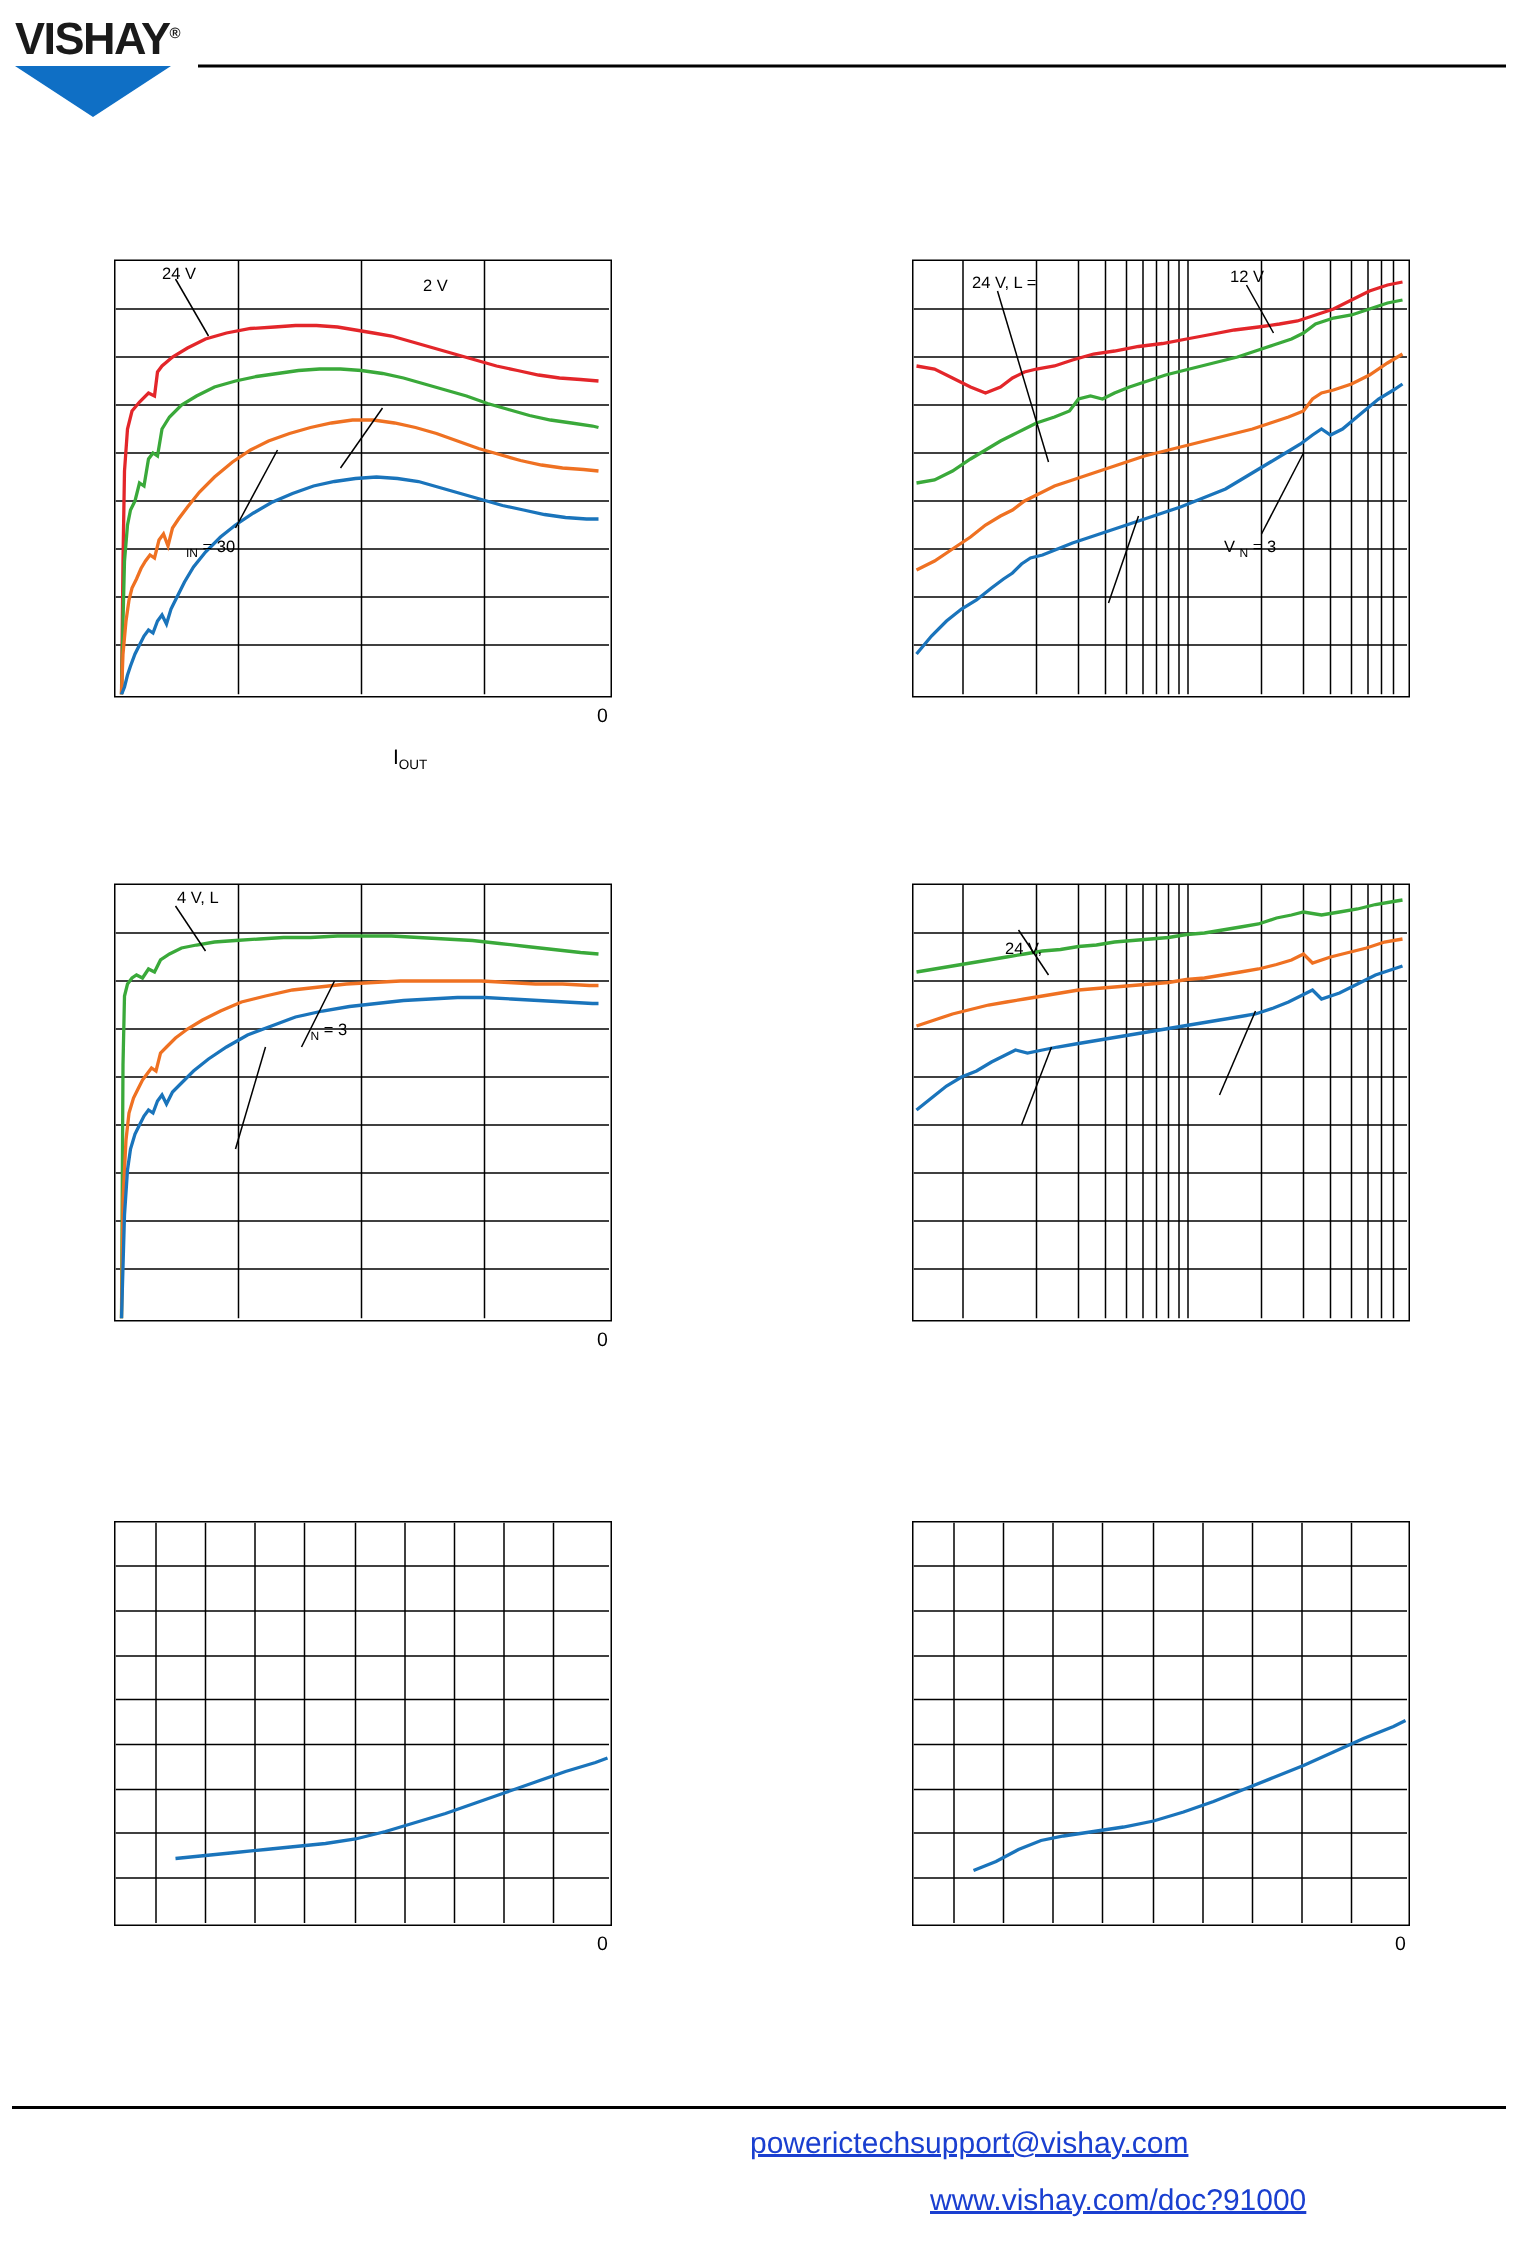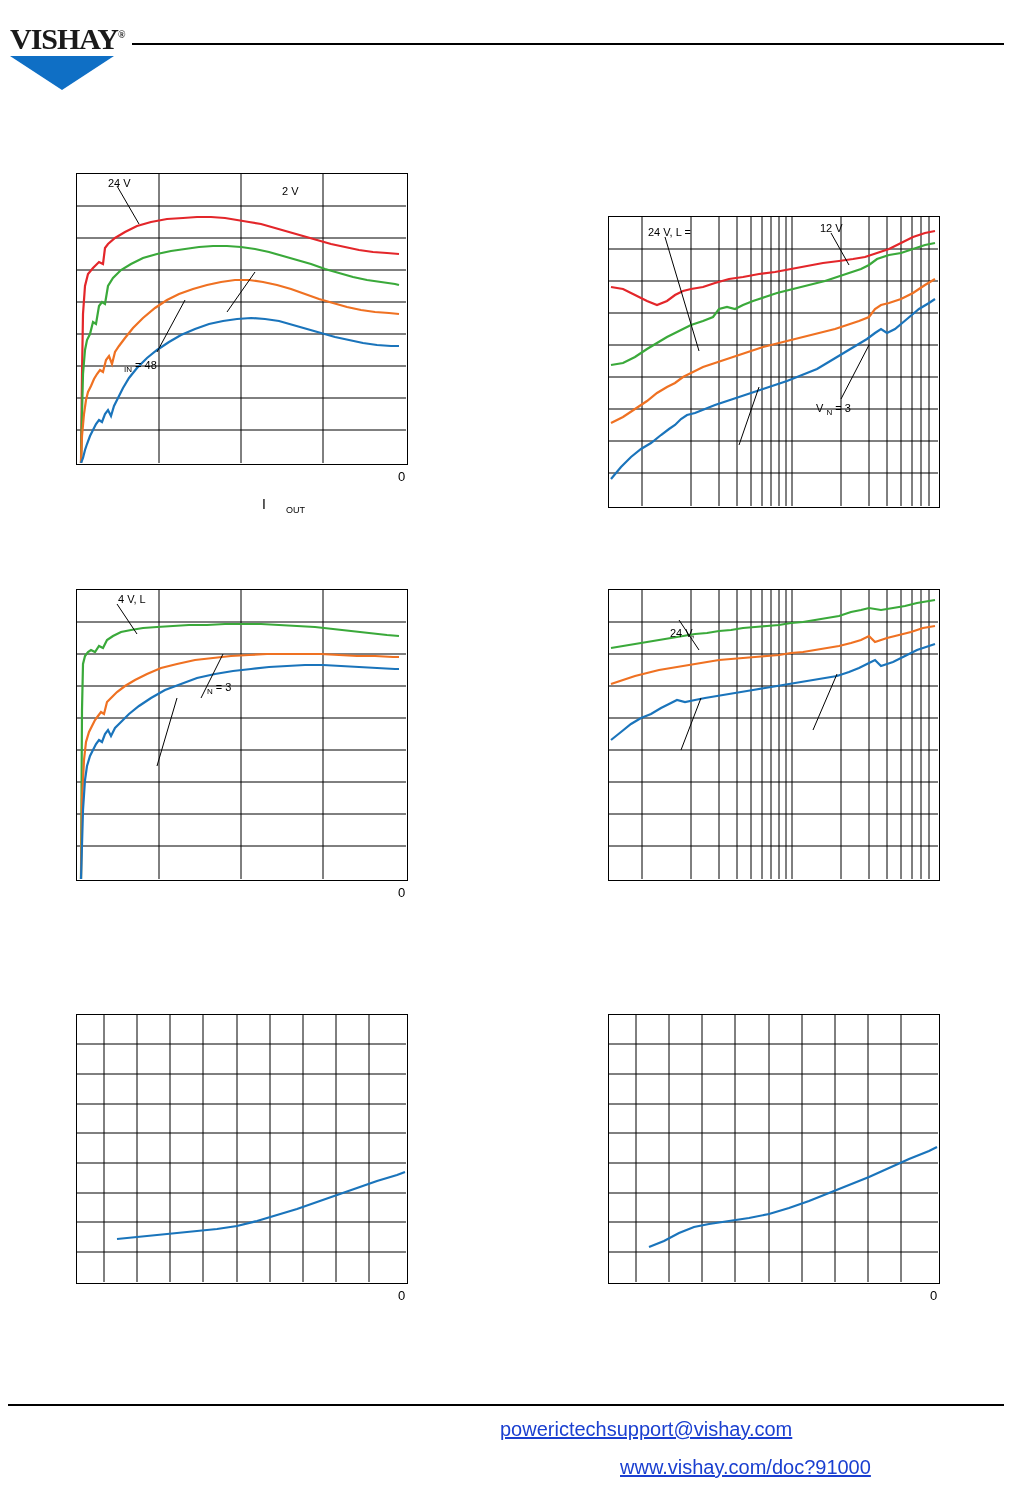--- a/index.html
+++ b/index.html
@@ -9,23 +9,23 @@
     font-family:"Liberation Sans", sans-serif;
     color:#000;
     position:relative;
     overflow:hidden;
   }
   .page{position:absolute;inset:0;}
 
   
   .logo{position:absolute;left:10px;top:8px;width:120px;height:70px;}
   .logo-text{
-    font-family:Liberation Serif, serif;
+    font-family:Liberation Sans, sans-serif;
     font-weight:bold;font-size:30px;letter-spacing:-1px;
-    color:#1a1a1a;line-height:30px;margin-top:12px;
+    color:#1a1a1a;line-height:30px;
   }
   .logo-reg{font-size:10px;vertical-align:super;}
   .logo-tri{
     width:104px;height:34px;margin-top:2px;
     background:#0f6fc5;
     clip-path:polygon(0 0,100% 0,50% 100%);
   }
   .header-rule{
     position:absolute;left:132px;top:43px;width:872px;height:2px;background:#000;
   }
@@ -42,21 +42,21 @@
   .fl2{left:620px;top:1456px;}
 
   
   .chart{position:absolute;}
   .plot{position:absolute;left:0;top:0;border:1.5px solid #000;box-sizing:border-box;background:#fff;}
   .plot svg{display:block;}
   .zero{position:absolute;font-size:13px;color:#000;}
   .annot{position:absolute;font-size:11px;color:#000;white-space:nowrap;}
   .annot .sub{font-size:8px;vertical-align:sub;}
   .axis-label{position:absolute;font-size:14px;}
-  .axis-label .sub{font-size:9px;vertical-align:sub;margin-left:20px;}
+  .axis-label .sub{font-size:9px;vertical-align:sub;}
 </style>
 </head>
 <body>
 
 <div class="page">
 
   <div class="logo">
     <div class="logo-text"><span>VISHAY</span><span class="logo-reg">®</span></div>
     <div class="logo-tri"></div>
   </div>
@@ -84,27 +84,27 @@
         <polyline fill="none" stroke="#1a74bb" stroke-width="2.2" points="4,289 6,284 8,276 10,270 13,262 16,256 19,250 22,246 25,248 28,240 31,236 34,242 37,232 41,224 46,214 52,204 60,194 70,184 80,176 92,168 104,161 118,155 132,150 146,147 160,145 174,144 188,145 202,147 216,151 230,155 244,159 258,163 272,166 286,169 300,171 314,172 322,172"></polyline>
         <g stroke="#000" stroke-width="1" fill="none">
           <line x1="40" y1="12" x2="62" y2="50"></line>
           <line x1="150" y1="138" x2="178" y2="98"></line>
           <line x1="80" y1="178" x2="108" y2="126"></line>
         </g>
       </svg>
     </div>
     <div class="annot" style="left:32px;top:4px;">24 V</div>
     <div class="annot" style="left:206px;top:12px;">2 V</div>
-    <div class="annot" style="left:48px;top:186px;"><span class="sub">IN</span><span> = 48</span></div>
+    <div class="annot" style="left:48px;top:186px;"><span class="sub">IN</span><span> = 30</span></div>
     <div class="zero" style="left:322px;top:296px;">0</div>
   </div>
 
   <div class="axis-label" style="left:262px;top:496px;"><span>I</span><span class="sub">OUT</span></div>
 
-  <div class="chart" style="left:608px;top:173px;width:291px;height:292px;margin-top:43px;">
+  <div class="chart" style="left:608px;top:173px;width:291px;height:292px;">
     <div class="plot" style="width:332px;height:292px;">
       <svg width="329" height="289" viewBox="0 0 329 289">
         <g stroke="#000" stroke-width="1">
           <line x1="33" y1="0" x2="33" y2="289"></line>
           <line x1="82" y1="0" x2="82" y2="289"></line>
           <line x1="110" y1="0" x2="110" y2="289"></line>
           <line x1="128" y1="0" x2="128" y2="289"></line>
           <line x1="142" y1="0" x2="142" y2="289"></line>
           <line x1="153" y1="0" x2="153" y2="289"></line>
           <line x1="162" y1="0" x2="162" y2="289"></line>

